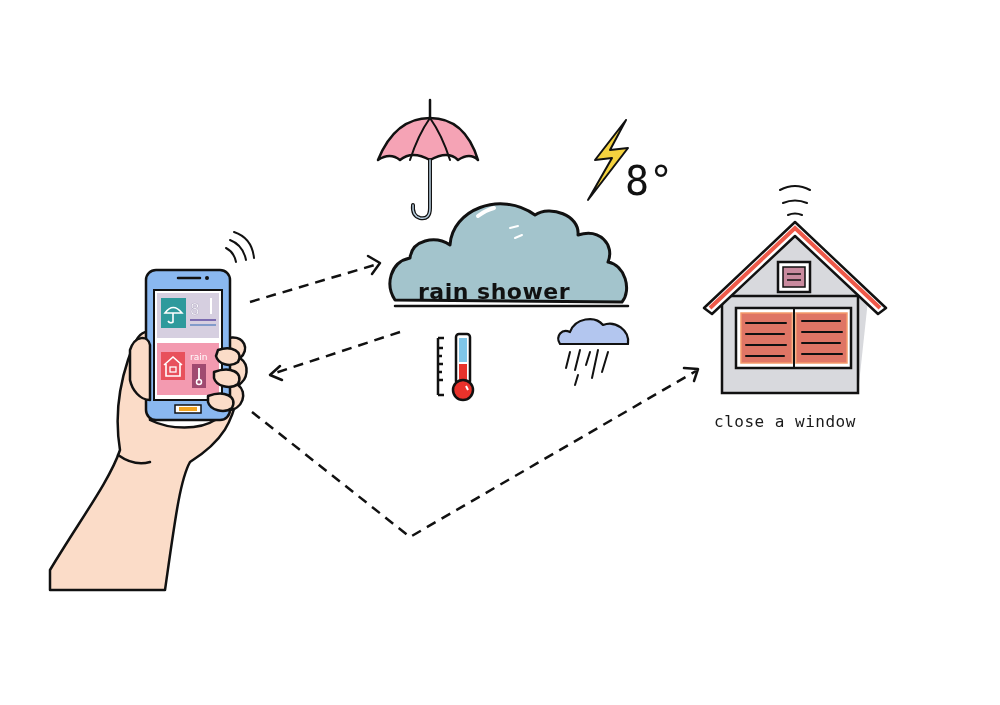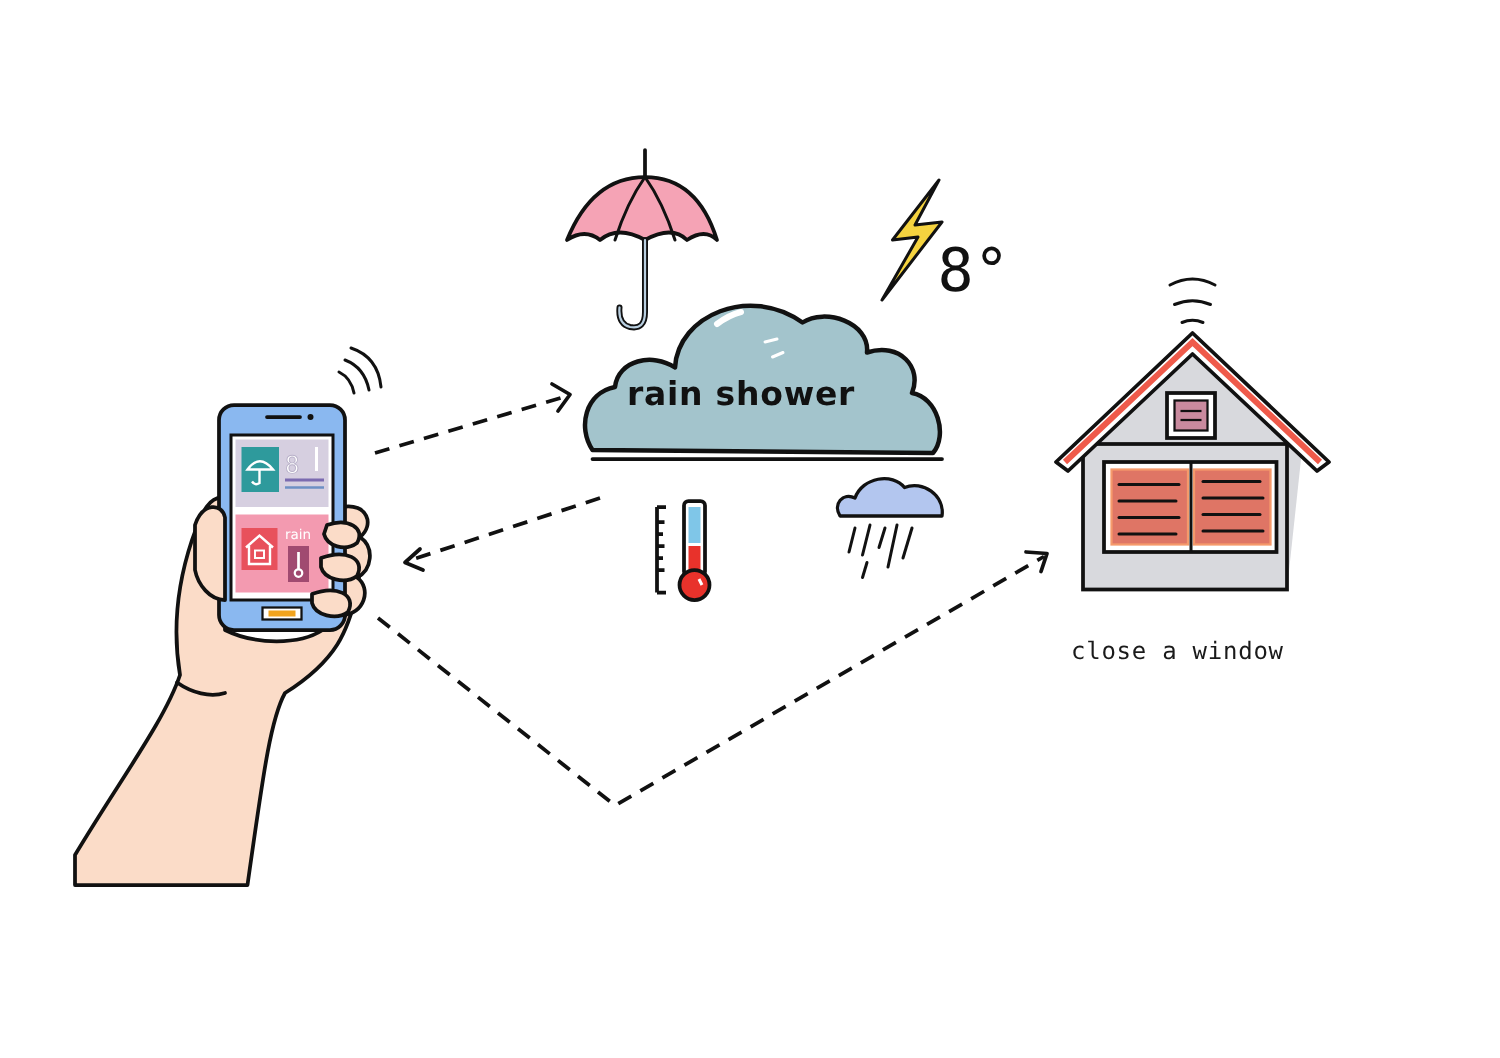--- a/index.html
+++ b/index.html
@@ -1,21 +1,21 @@
 <!DOCTYPE html>
 <html><head>
 <meta charset="utf-8">
 <style>
   html, body { margin: 0; padding: 0; background: #ffffff; }
   body { width: 1000px; height: 705px; position: relative; overflow: hidden;
          font-family: "DejaVu Sans", sans-serif; }
   .layer { position: absolute; left: 0; top: 0; width: 1000px; height: 705px; }
   .label { position: absolute; color: #1a1a1a; font-family: "DejaVu Sans Mono", monospace; }
-  .cloud-label { left: 418px; top: 251px; font-size: 22px; font-weight: bold; letter-spacing: 0.5px; color: #111; font-family: "DejaVu Sans", sans-serif; }
-  .house-label { left: 714px; top: 424px; font-size: 16px; letter-spacing: 0.5px; }
+  .cloud-label { left: 418px; top: 279px; font-size: 22px; font-weight: bold; letter-spacing: 0.5px; color: #111; font-family: "DejaVu Sans", sans-serif; }
+  .house-label { left: 714px; top: 412px; font-size: 16px; letter-spacing: 0.5px; }
   .temp-label { left: 625px; top: 158px; font-size: 40px; font-family: "DejaVu Sans Mono", monospace; color: #111; }
   .phone-close { position: absolute; left: 190px; top: 352px; font-size: 9px; color: #fff; font-family: "DejaVu Sans", sans-serif; }
 </style>
 </head>
 <body>
 
 <svg class="layer" viewBox="0 0 1000 705">
 
   <g stroke="#111" stroke-width="2.5" stroke-linejoin="round" stroke-linecap="round">
     <path d="M50 570 C 80 520 110 480 120 450 C 115 420 118 390 128 360 C 135 340 140 330 150 332 L 150 420 C 170 430 200 430 215 420 C 230 415 238 405 232 392 C 245 385 245 365 235 358 C 245 350 245 338 232 338 C 210 340 225 330 232 340 L 238 395 C 232 420 225 440 190 462 C 180 480 175 520 165 590 L 50 590 Z" fill="#fbdcc8"></path>

